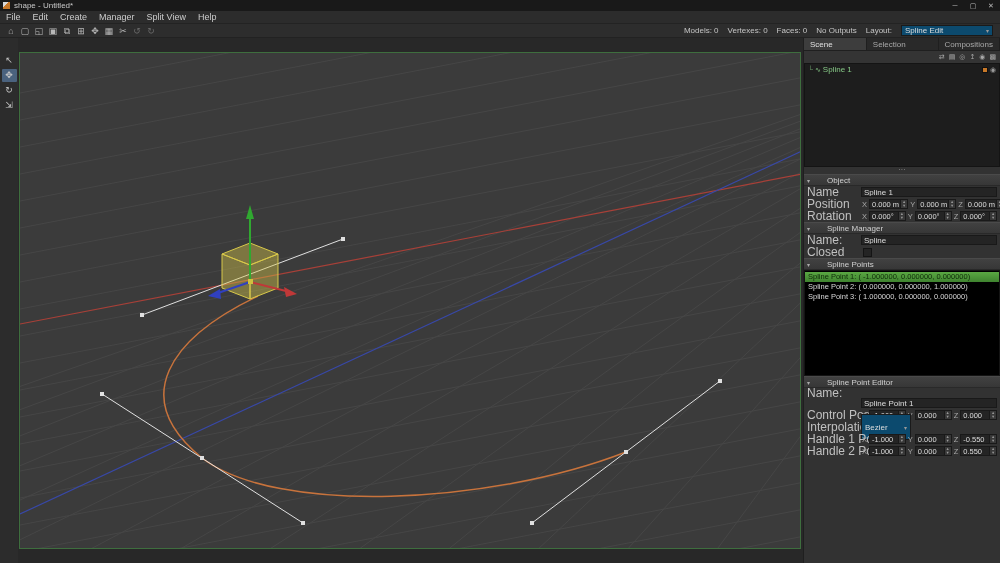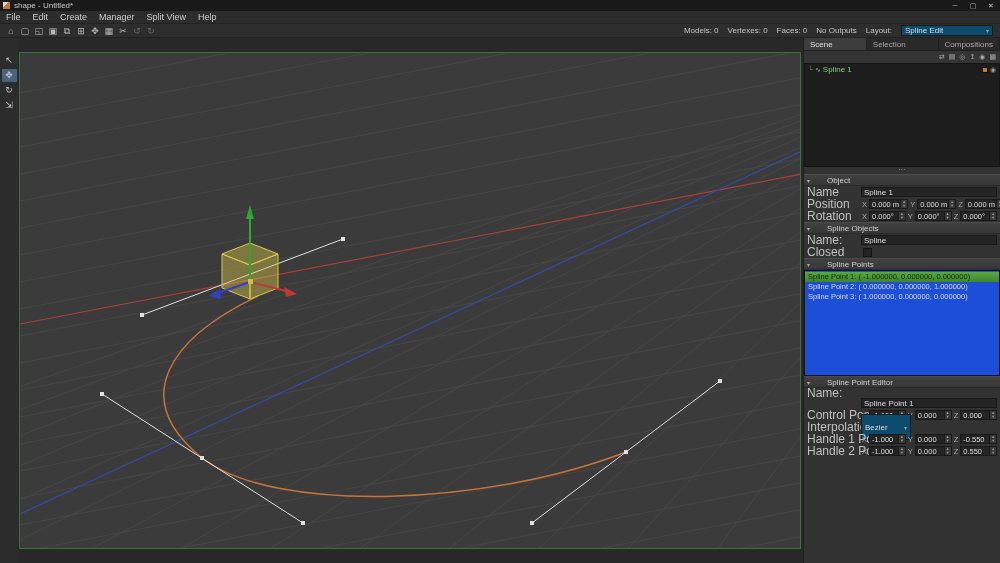--- a/index.html
+++ b/index.html
@@ -74,21 +74,21 @@
   .xyz { flex:1; display:flex; align-items:center; gap:1px; }
   .ax { font-size:7.5px; color:#a8a8a8; margin:0 1px; }
   .spin { flex:1 1 0; height:10px; display:flex; background:#242424; border:1px solid #191919; min-width:0; }
   .spin .val { flex:1; font-size:7.5px; color:#dddddd; padding:0 1px 0 2px; line-height:9px; white-space:nowrap; overflow:hidden; }
   .spin .ar { width:7px; display:flex; flex-direction:column; background:#383838; border-left:1px solid #191919; }
   .spin .ar span { flex:1; font-size:4.5px; line-height:4px; color:#999; text-align:center; }
   .tfield { flex:1; height:10px; background:#242424; border:1px solid #191919; color:#ddd; font-size:8px; font-family:"Liberation Sans",sans-serif; padding:0 2px; }
   .dd-field { flex:1; height:10px; }
   .dd-small { flex:0 0 50px; height:26px; }
   .checkbox { width:9px; height:9px; background:#242424; border:1px solid #141414; margin-left:2px; }
-  .pointlist { height:106px; background:#1d4ed8; border:1px solid #141414; overflow:hidden; padding-top:1px; }
+  .pointlist { height:106px; background:#000000; border:1px solid #141414; overflow:hidden; padding-top:1px; }
   .pl-row { height:10px; line-height:10px; font-size:7.5px; color:#d8d8d8; padding:0 3px; white-space:nowrap; }
   .pl-row.selected { background:linear-gradient(var(--selection,#5aa843),#3f832f); color:#0e2a08; }
   .name-sub { height:9px; display:flex; align-items:center; padding:0 3px; }
   .name-indent { width:54px; flex:0 0 54px; }
 </style>
 </head>
 <body>
 
 <div class="window">
 
@@ -308,21 +308,21 @@
               <div class="ar">
                 <span>▴</span>
                 <span>▾</span>
               </div>
             </div>
         </div>
       </div>
 
       <div class="section-header">
         <span class="sh-caret">▾</span>
-        <span class="sh-title">Spline Objects</span>
+        <span class="sh-title">Spline Manager</span>
       </div>
       <div class="prow">
         <span class="plabel">Name:</span>
         <input class="tfield" value="Spline" style="">
       </div>
       <div class="prow">
         <span class="plabel">Closed</span>
         <div class="checkbox"></div>
       </div>
 

